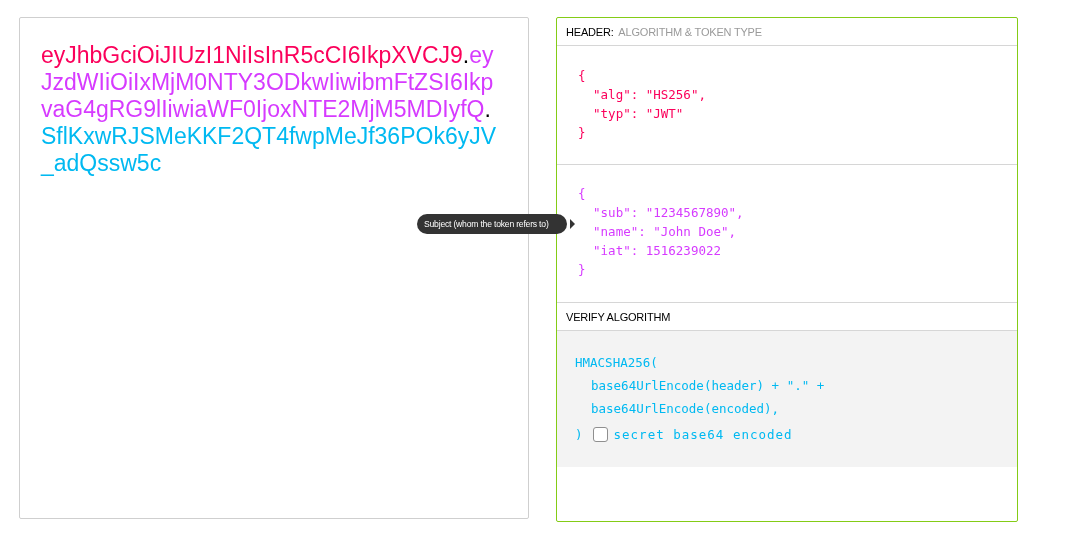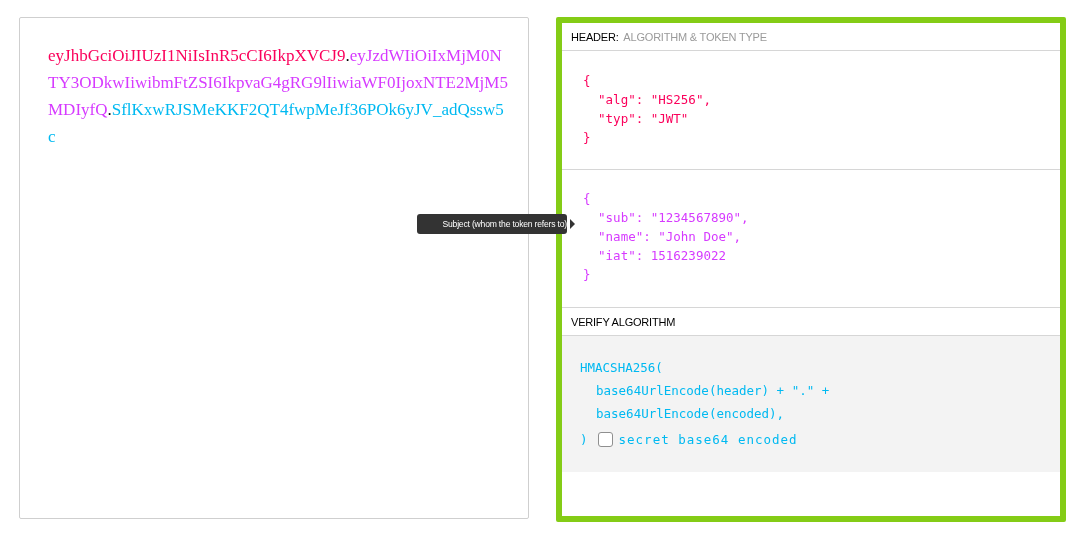--- a/index.html
+++ b/index.html
@@ -4,32 +4,32 @@
 <style>
   * { box-sizing: border-box; margin: 0; padding: 0; }
   html, body { width: 1086px; height: 536px; background: #ffffff; overflow: hidden; }
   body { position: relative; font-family: "Liberation Sans", sans-serif; }
 
   .encoded {
     position: absolute; left: 19px; top: 17px; width: 510px; height: 502px;
     border: 1px solid #cfcfcf; border-radius: 2px; background: #fff;
   }
   .encoded-text {
-    position: absolute; left: 28px; top: 24px; width: 460px;
-    font-family: Liberation Serif, serif; font-size: 17px; line-height: 27px;
+    position: absolute; left: 21px; top: 24px; width: 460px;
+    font-family: Liberation Sans, sans-serif; font-size: 23px; line-height: 27px;
     word-break: break-all; letter-spacing: 0px;
   }
   .tok-header { color: #fb015b; }
   .tok-payload { color: #d63aff; }
   .tok-sig { color: #00b9f1; }
   .tok-dot { color: #000; }
 
   .decoded {
-    position: absolute; left: 556px; top: 17px; width: 510px; height: 505px;
-    border: 6px solid #84cc16; border-radius: 2px; background: #fff;
+    position: absolute; left: 556px; top: 17px; width: 462px; height: 505px;
+    border: 1px solid #84cc16; border-radius: 2px; background: #fff;
   }
   .section-title {
     height: 28px; border-bottom: 1px solid #d6d6d6; padding-left: 9px;
     font-size: 11px; line-height: 28px; color: #000; letter-spacing: -0.2px;
   }
   .section-title .sub { color: #9a9a9a; margin-left: 2px; }
   .code {
     font-family: "DejaVu Sans Mono", monospace; font-size: 12.5px; line-height: 19px;
     white-space: pre; padding-left: 21px;
   }
@@ -50,22 +50,22 @@
   .secret-input::placeholder { color: #00b9f1; }
   .row-close { display: flex; align-items: center; margin-top: 3px; }
   .checkbox {
     width: 15px; height: 15px; border: 1px solid #8f8f8f; border-radius: 3px; background: #fff;
     margin: 0 6px 0 10px; display: inline-block;
   }
   .cb-label { font-weight: normal; letter-spacing: 1px; }
 
   .tooltip {
     position: absolute; left: 417px; top: 214px; height: 20px; width: 150px;
-    background: #333; color: #fff; border-radius: 3px;
-    font-size: 8.6px; line-height: 20px; padding-left: 7px; letter-spacing: -0.2px; text-align: right;
+    background: #333; color: #fff; border-radius: 10px;
+    font-size: 8.6px; line-height: 20px; padding-left: 7px; letter-spacing: -0.2px;
   }
   .tooltip-arrow {
     position: absolute; left: 570px; top: 219px; width: 0; height: 0;
     border-top: 5px solid transparent; border-bottom: 5px solid transparent; border-left: 5px solid #333;
   }
 </style>
 </head>
 <body>
 
 <div class="encoded">

